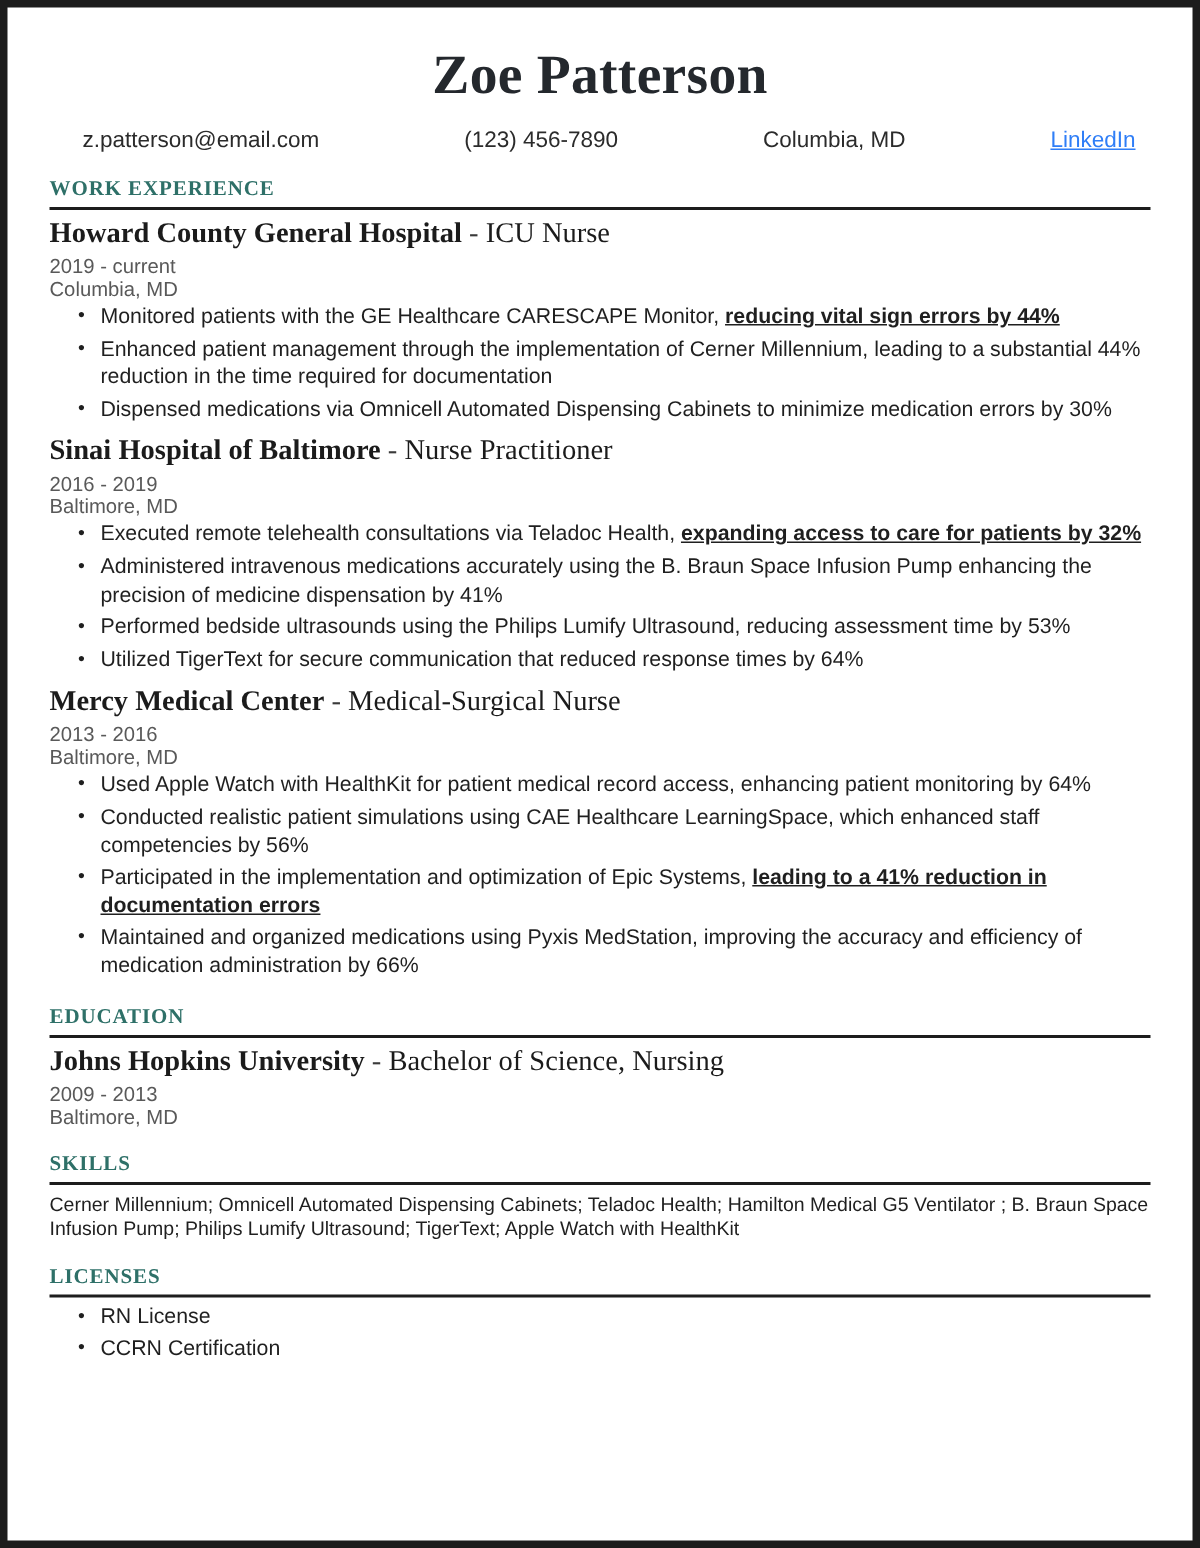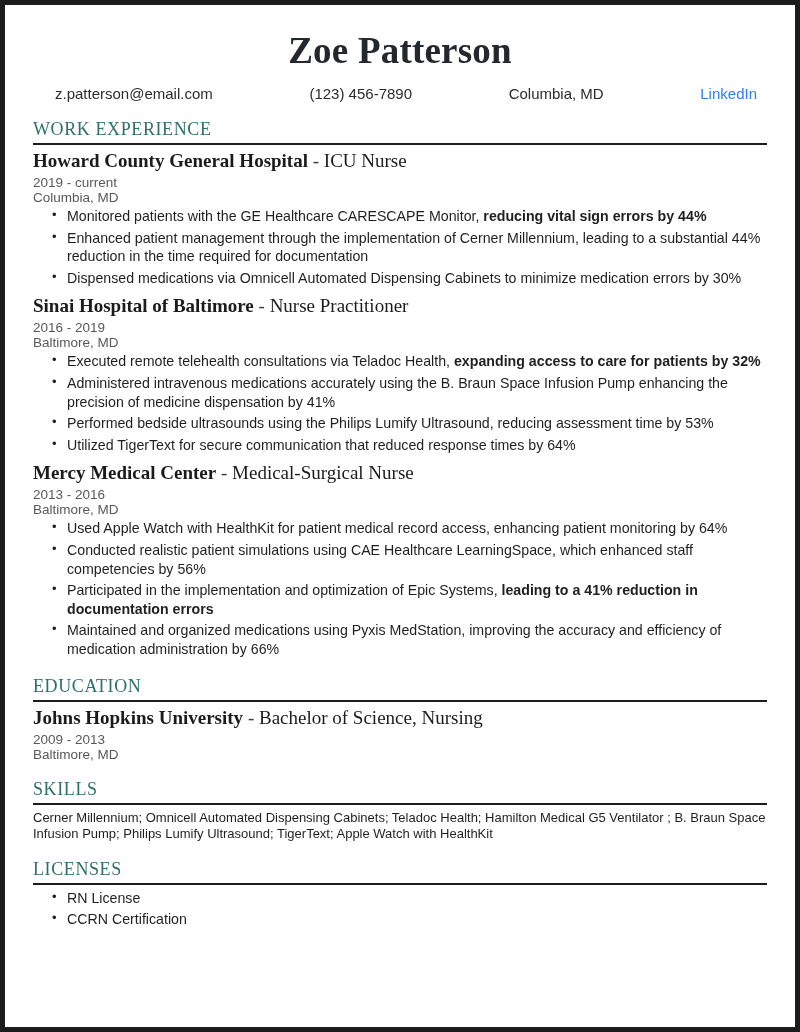--- a/index.html
+++ b/index.html
@@ -41,29 +41,30 @@
     display: flex;
     justify-content: space-between;
     align-items: center;
     margin: 12px 10px 0 22px;
     font-size: 15px;
     color: #2b2b2b;
   }
   .contact-item { white-space: nowrap; }
   .contact-link {
     color: #2f7ef7;
+    text-decoration: underline;
     white-space: nowrap;
   }
 
   
   .section { margin-top: 17px; }
   .section-title {
     font-family: "Liberation Serif", serif;
-    font-weight: normal;
-    font-size: 18px;
+    font-weight: bold;
+    font-size: 14px;
     letter-spacing: 0.6px;
     color: #2e7068;
     margin-bottom: 3px;
   }
   .rule {
     border: 0;
     border-top: 2.2px solid #1d1d1d;
     margin: 0 0 4px 0;
   }
 
@@ -104,20 +105,21 @@
   ul.bullets > li::before {
     content: "\2022";
     position: absolute;
     left: -15px;
     top: -1px;
     font-size: 13px;
     color: #1f1f1f;
   }
   .em {
     font-weight: bold;
+    text-decoration: underline;
   }
 
   .skills-text {
     font-size: 13px;
     line-height: 16px;
     color: #1f1f1f;
     margin-top: 5px;
   }
 </style>
 </head>

